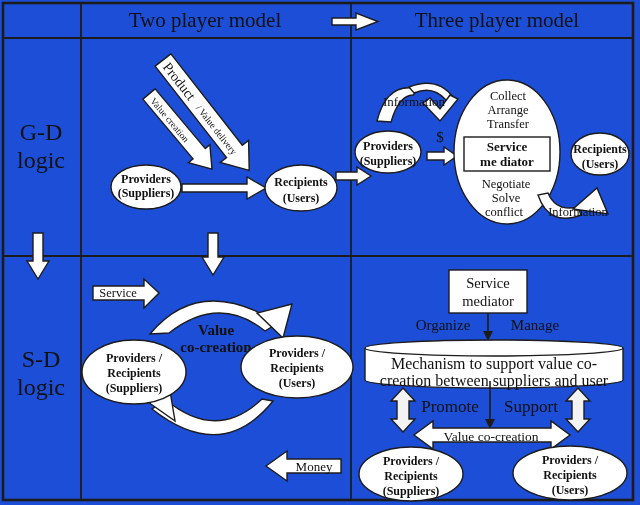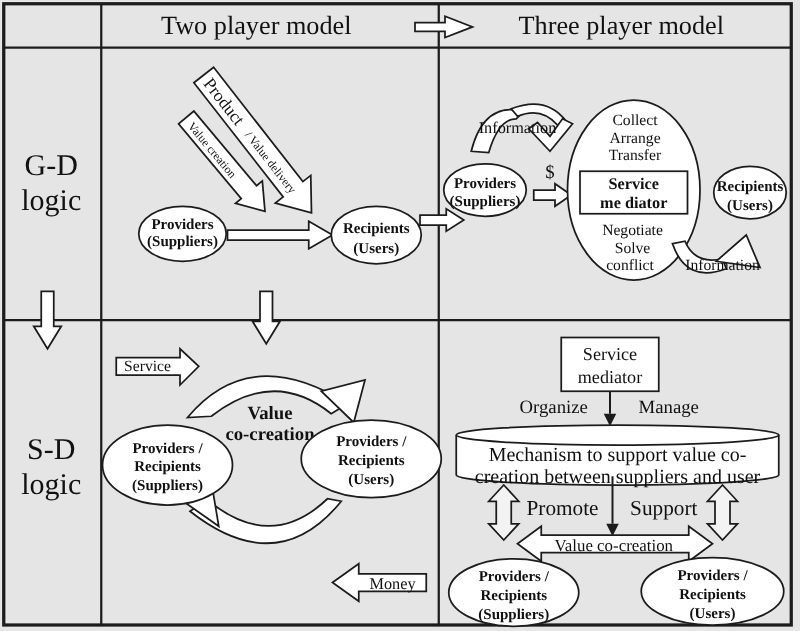--- a/index.html
+++ b/index.html
@@ -1,16 +1,16 @@
 <!DOCTYPE html>
 <html><head>
 <meta charset="utf-8">
 <style>
   html,body{margin:0;padding:0;background:#fff;}
-  #stage{position:relative;width:640px;height:505px;background:#e5e5e5;overflow:hidden;}
+  #stage{position:relative;width:640px;height:505px;background:#1d4ed8;overflow:hidden;}
   svg{display:block;}
   text{font-family:"Liberation Serif","DejaVu Serif",serif;fill:#111;}
   .shape{fill:#ffffff;stroke:#1c1c1c;stroke-width:1.4;}
   .shapegray{fill:#f3f3f3;stroke:#1c1c1c;stroke-width:1.4;}
   .grid{stroke:#1c1c1c;stroke-width:1.8;fill:none;}
   .outer{stroke:#1c1c1c;stroke-width:2.6;fill:none;}
   .mid{text-anchor:middle;}
   .t21{font-size:21px;}
   .t24{font-size:24px;}
   .t16{font-size:16px;}

